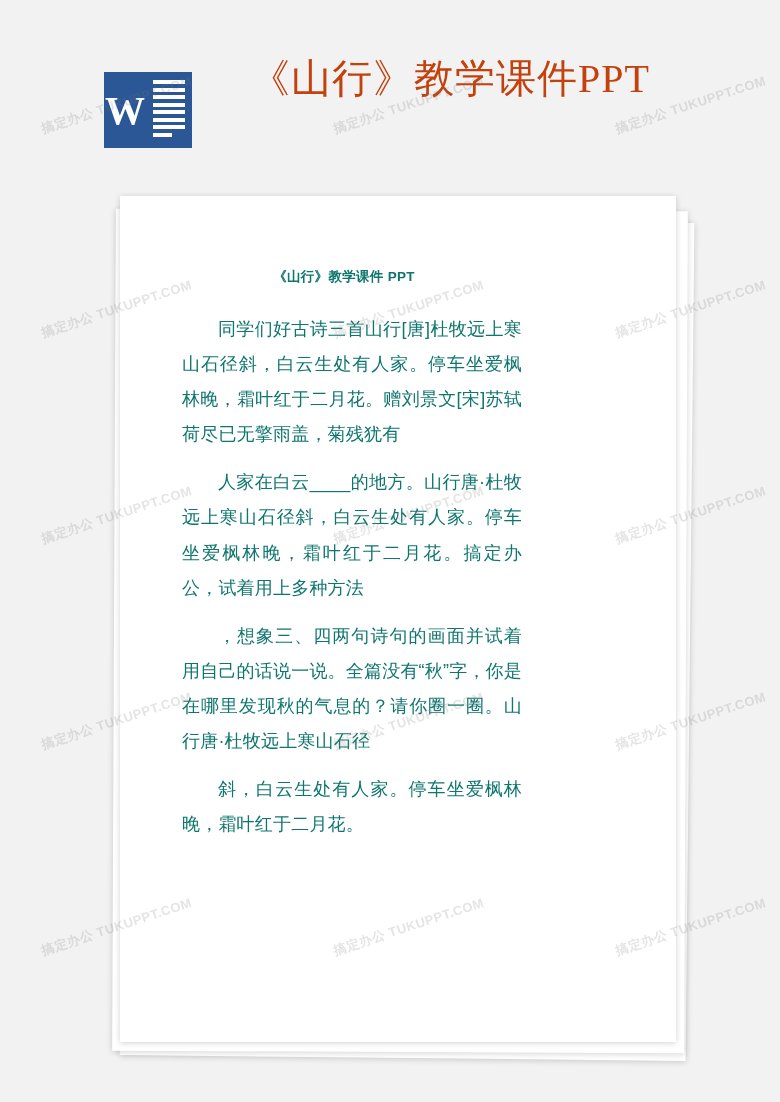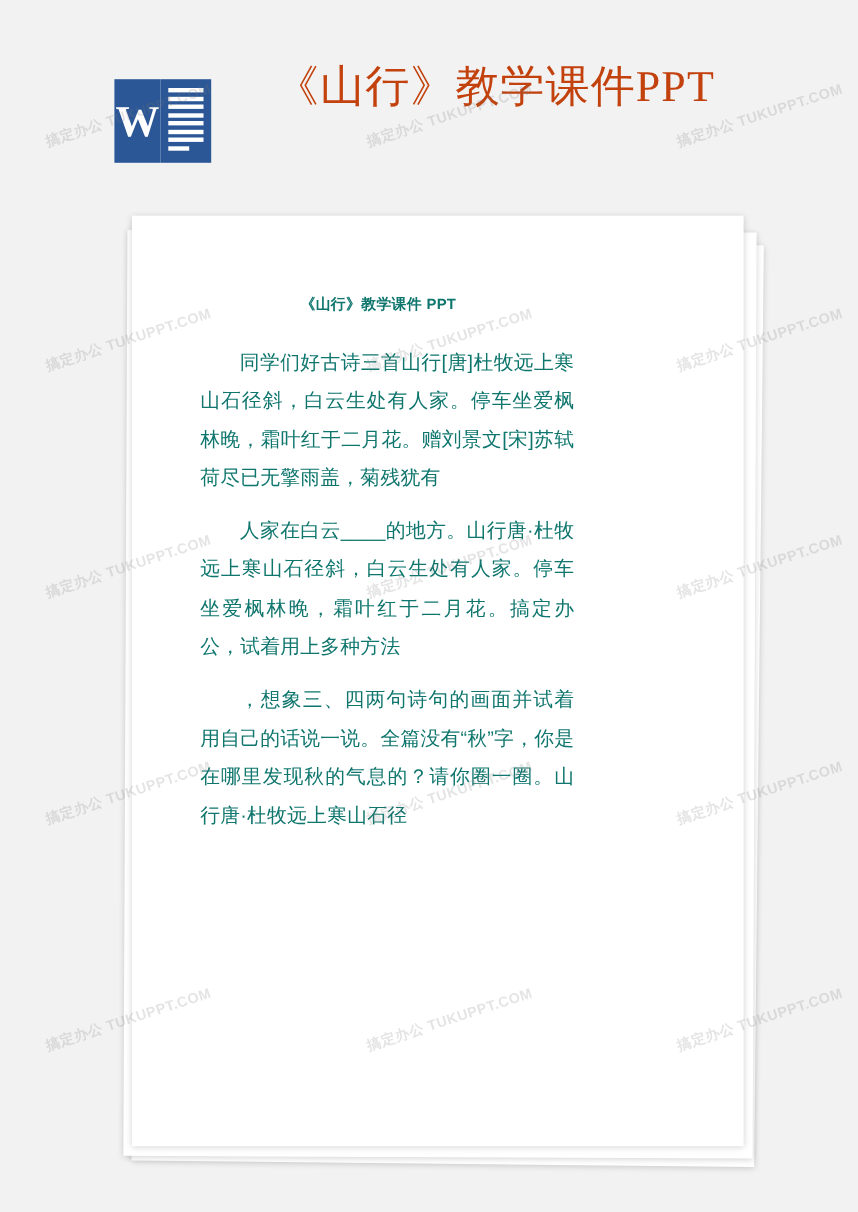--- a/index.html
+++ b/index.html
@@ -179,20 +179,21 @@
   <div class="sheet sheet-back2"></div>
   <div class="sheet sheet-back1"></div>
 
   <div class="sheet sheet-front">
     <div class="doc-body">
       <div class="doc-title">《山行》教学课件 PPT</div>
 
       <p class="doc-para">同学们好古诗三首山行[唐]杜牧远上寒山石径斜，白云生处有人家。停车坐爱枫林晚，霜叶红于二月花。赠刘景文[宋]苏轼荷尽已无擎雨盖，菊残犹有</p>
       <p class="doc-para">人家在白云____的地方。山行唐·杜牧远上寒山石径斜，白云生处有人家。停车坐爱枫林晚，霜叶红于二月花。搞定办公，试着用上多种方法</p>
       <p class="doc-para">，想象三、四两句诗句的画面并试着用自己的话说一说。全篇没有“秋”字，你是在哪里发现秋的气息的？请你圈一圈。山行唐·杜牧远上寒山石径</p>
+      <p class="doc-para">斜，白云生处有人家。停车坐爱枫林晚，霜叶红于二月花。</p>
     </div>
   </div>
 </div>
 
 <div class="watermarks">
     <div class="wm" style="left: 38px; top: 96px;">搞定办公 TUKUPPT.COM</div>
     <div class="wm" style="left: 330px; top: 96px;">搞定办公 TUKUPPT.COM</div>
     <div class="wm" style="left: 612px; top: 96px;">搞定办公 TUKUPPT.COM</div>
     <div class="wm" style="left: 38px; top: 300px;">搞定办公 TUKUPPT.COM</div>
     <div class="wm" style="left: 330px; top: 300px;">搞定办公 TUKUPPT.COM</div>

